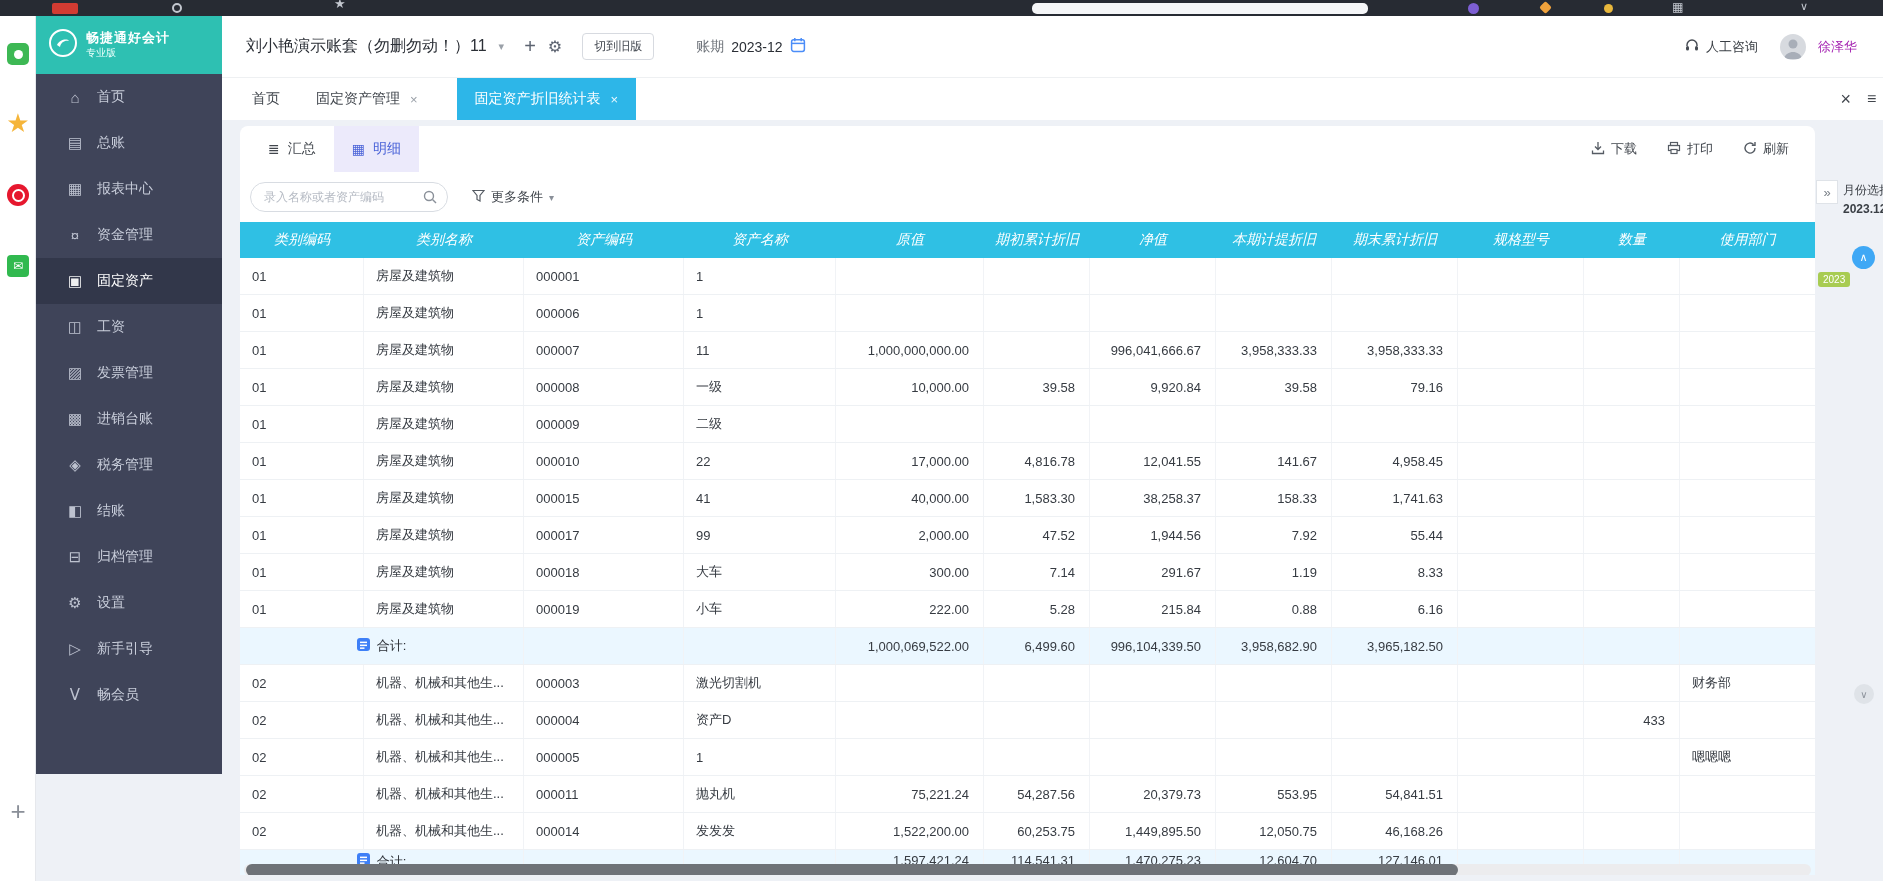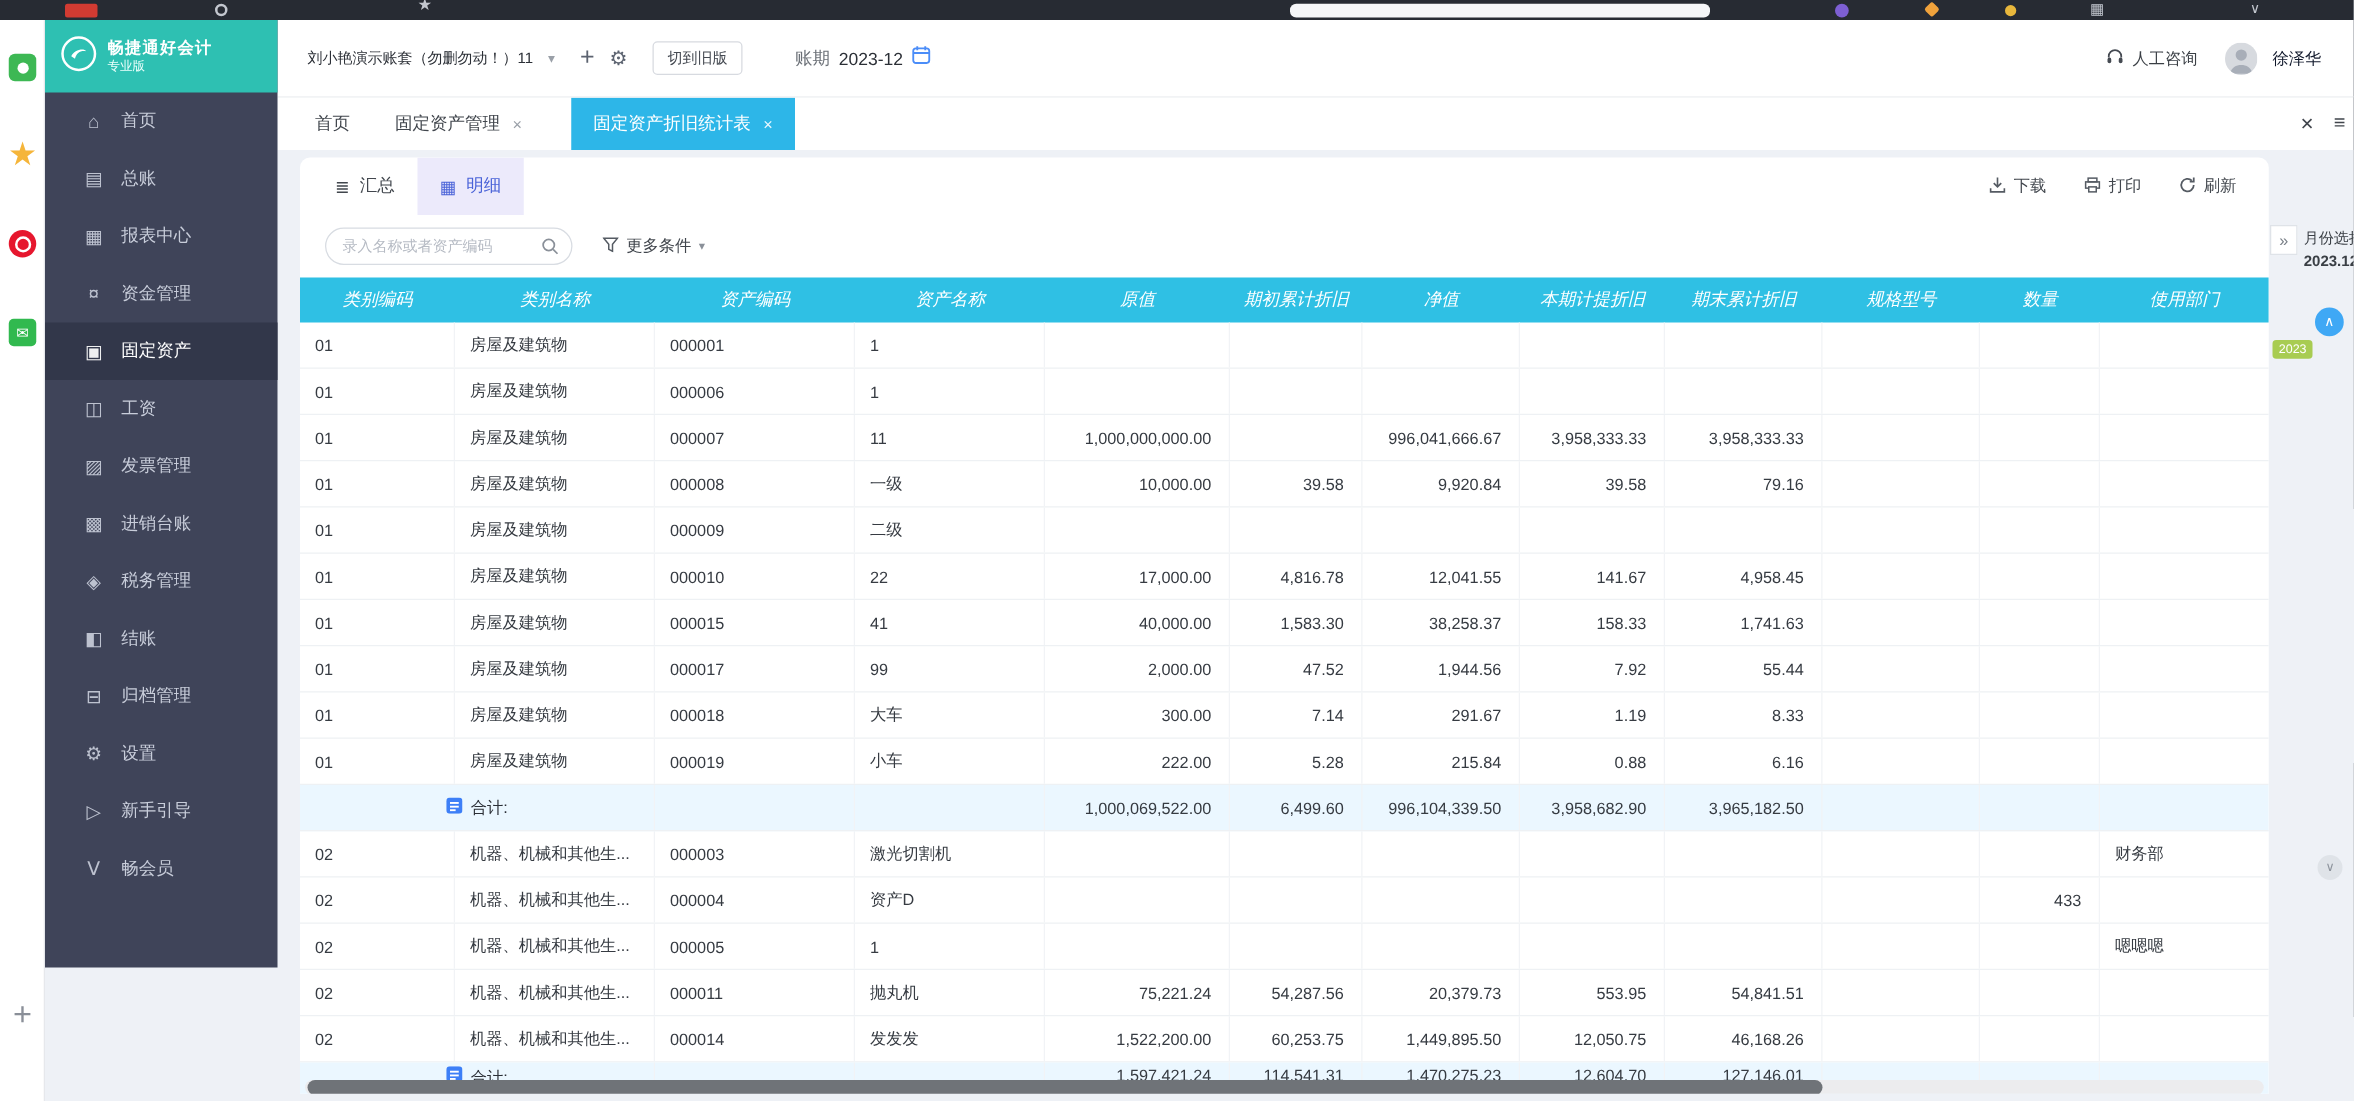--- a/index.html
+++ b/index.html
@@ -36,53 +36,53 @@
   .brand-logo{flex:0 0 auto;}
   .brand-name{color:#fff;font-size:13px;font-weight:bold;letter-spacing:1px;line-height:15px;}
   .brand-sub{color:#eafffb;font-size:10px;margin-top:1px;}
   .nav{position:absolute;top:58px;left:0;right:0;}
   .nav-item{height:46px;display:flex;align-items:center;padding-left:30px;gap:13px;color:#c8cdda;font-size:14px;cursor:pointer;}
   .nav-item.active{background:#32374a;color:#fff;}
   .nav-ico{width:18px;font-size:15px;text-align:center;opacity:.92;}
 
   
   .topbar{position:absolute;left:222px;top:16px;right:0;height:62px;background:#fff;display:flex;align-items:center;padding:0 26px 0 24px;gap:12px;z-index:8;border-bottom:1px solid #eef0f2;}
-  .acct{font-size:12px;color:#2b2f36;}
+  .acct{font-size:16px;color:#2b2f36;}
   .chev{color:#9aa0a8;font-size:11px;}
   .tb-plus{font-size:20px;color:#5c6370;margin-left:8px;cursor:pointer;}
   .tb-gear{font-size:16px;color:#5c6370;cursor:pointer;}
   .btn-old{border:1px solid #d7dae0;border-radius:4px;padding:4px 11px;font-size:12px;color:#454a52;margin-left:8px;cursor:pointer;background:#fff;}
   .period{margin-left:30px;display:flex;align-items:center;gap:7px;}
   .period-label{font-size:14px;color:#6b7077;}
   .period-value{font-size:14px;color:#2b2f36;}
   .spacer{flex:1;}
   .support{display:flex;align-items:center;gap:6px;font-size:13px;color:#3a3f45;cursor:pointer;}
   .avatar{width:26px;height:26px;border-radius:50%;overflow:hidden;margin-left:10px;}
-  .user{font-size:13px;color:#0f172a;}
+  .user{font-size:13px;color:#a21caf;}
 
   
   .tabbar{position:absolute;left:222px;top:78px;right:0;height:42px;background:#fff;display:flex;align-items:stretch;padding-left:12px;z-index:7;}
   .tab{display:flex;align-items:center;gap:10px;padding:0 18px;font-size:14px;color:#41464d;cursor:pointer;white-space:nowrap;}
   .tab.active{background:#2db6e8;color:#fff;margin-left:21px;}
   .tab-close{font-size:13px;color:#9aa0a8;}
   .tab.active .tab-close{color:#eaf8ff;}
   .tabbar-right{position:absolute;right:4px;top:0;height:42px;display:flex;align-items:center;gap:16px;padding-right:2px;}
   .close-all{font-size:18px;color:#41464d;cursor:pointer;}
   .tab-menu{font-size:16px;color:#41464d;cursor:pointer;width:10px;overflow:hidden;}
 
   
   .workspace{position:absolute;left:222px;top:120px;right:0;bottom:0;background:#eef1f6;}
   .card{position:absolute;left:18px;top:6px;width:1575px;height:749px;background:#fff;border-radius:8px 8px 0 0;overflow:hidden;}
   .card-tabs{height:46px;display:flex;align-items:stretch;padding:0 10px;}
   .subtab{display:flex;align-items:center;gap:8px;padding:0 18px;font-size:14px;color:#41464d;cursor:pointer;}
   .subtab.active{background:#eceafb;color:#4a63d8;}
   .subtab-ico{font-size:14px;}
   .card-actions{margin-left:auto;display:flex;align-items:center;gap:30px;padding-right:16px;}
   .action{display:flex;align-items:center;gap:6px;font-size:13px;color:#41464d;cursor:pointer;}
-  .card-toolbar{height:50px;display:flex;align-items:center;padding:0 20px;gap:24px;}
+  .card-toolbar{height:50px;display:flex;align-items:center;padding:0 10px;gap:24px;}
   .searchbox{position:relative;width:198px;height:30px;border:1px solid #d8dce2;border-radius:15px;display:flex;align-items:center;padding:0 30px 0 13px;}
   .searchbox input{border:none;outline:none;width:100%;font-size:12px;color:#333;background:transparent;font-family:inherit;}
   .searchbox input::placeholder{color:#b6bbc4;}
   .search-ico{position:absolute;right:10px;top:7px;cursor:pointer;}
   .morefilter{display:flex;align-items:center;gap:6px;font-size:13px;color:#41464d;cursor:pointer;}
   .mf-chev{font-size:10px;color:#8a9099;}
 
   
   .tbl{--cols:124px 160px 160px 152px 148px 106px 126px 116px 126px 126px 96px 135px;}
   .thead{display:grid;grid-template-columns:var(--cols);height:36px;background:#2fc0e4;}

